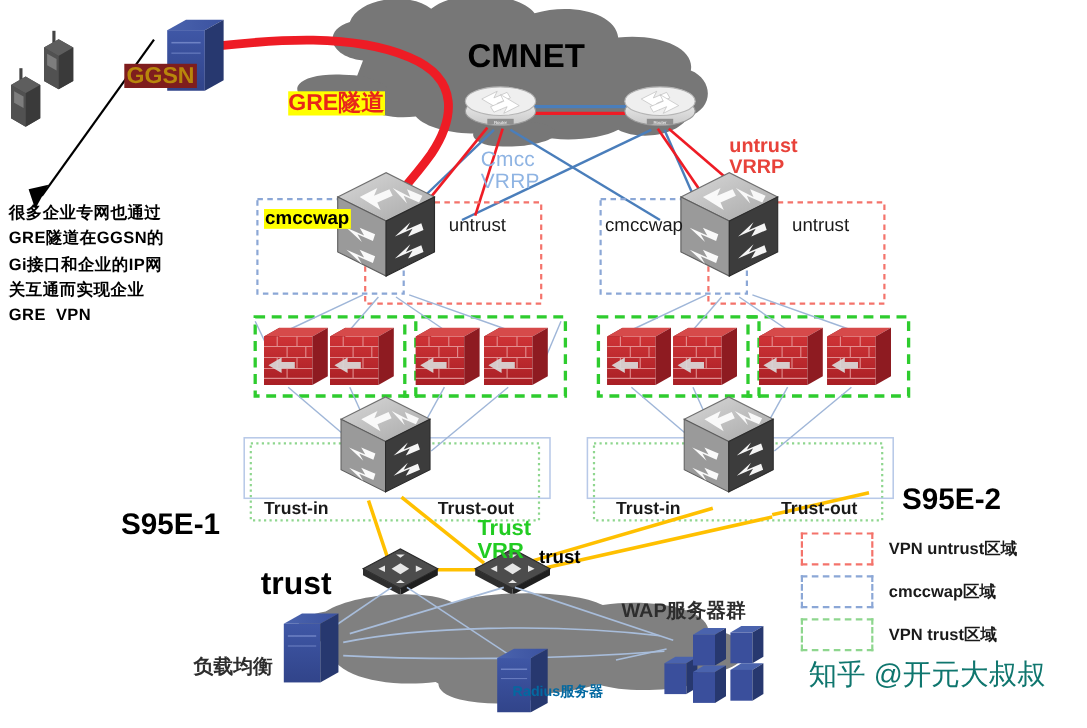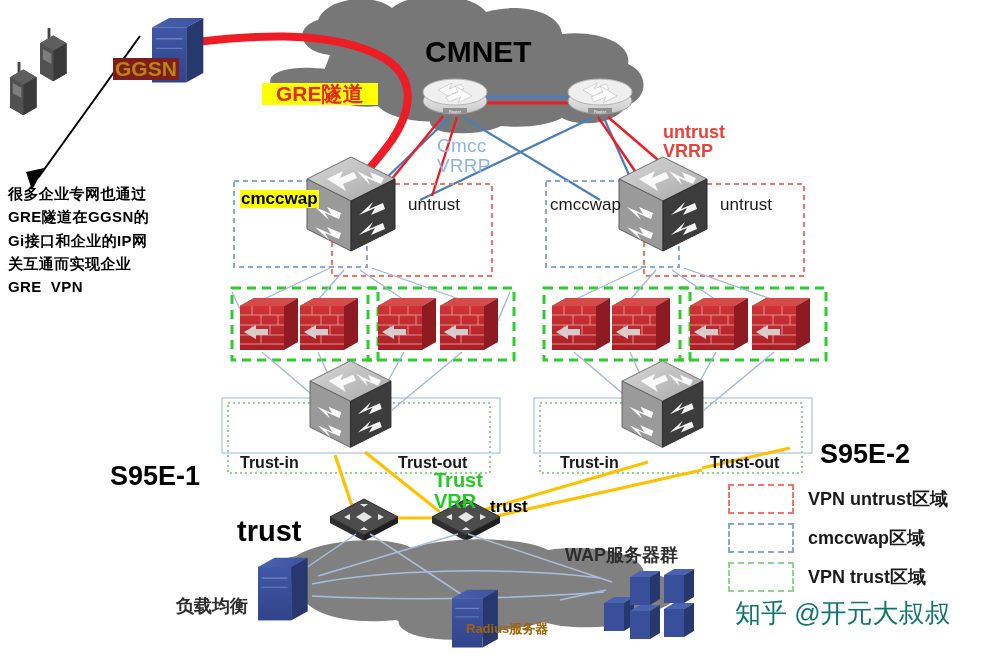--- a/index.html
+++ b/index.html
@@ -29,21 +29,21 @@
   
   .t-cmnet {
     font-size: 30px; font-weight: bold; color: #000000;
   }
   .t-ggsn {
     font-size: 21px; font-weight: bold; color: #b8860b;
     background: #7f1d1d; padding: 0 2px;
   }
   .t-gre {
     font-size: 21px; font-weight: bold; color: #e8261a;
-    background: #ffff00; padding: 0 14px;
+    background: #ffff00; padding: 0 0;
   }
   .t-cmccwap-hi {
     font-size: 17px; font-weight: bold; color: #000000;
     background: #ffff00; padding: 0 1px;
   }
   .t-zone {
     font-size: 17px; color: #1a1a1a;
   }
   .t-zone-b {
     font-size: 16px; font-weight: bold; color: #1a1a1a;
@@ -64,27 +64,27 @@
     font-size: 29px; font-weight: bold; color: #000000;
   }
   .t-trust-small {
     font-size: 17px; font-weight: bold; color: #000000;
   }
   .t-note {
     font-size: 15px; font-weight: bold; color: #000000;
     line-height: 1.55; letter-spacing: .4px;
   }
   .t-cn-small {
-    font-size: 13px; font-weight: bold; color: #a16207;
+    font-size: 13px; font-weight: bold; color: #0369a1;
   }
   .t-cn-mid {
     font-size: 18px; font-weight: bold; color: #2d2d2d;
   }
   .t-legend {
-    font-size: 18px; font-weight: bold; color: #1a1a1a;
+    font-size: 15px; font-weight: bold; color: #1a1a1a;
   }
   .t-watermark {
     font-size: 26px; color: #0f766e; font-weight: normal;
   }
   
   .legend-row {
     position: absolute;
     display: flex;
     align-items: center;
     gap: 14px;

